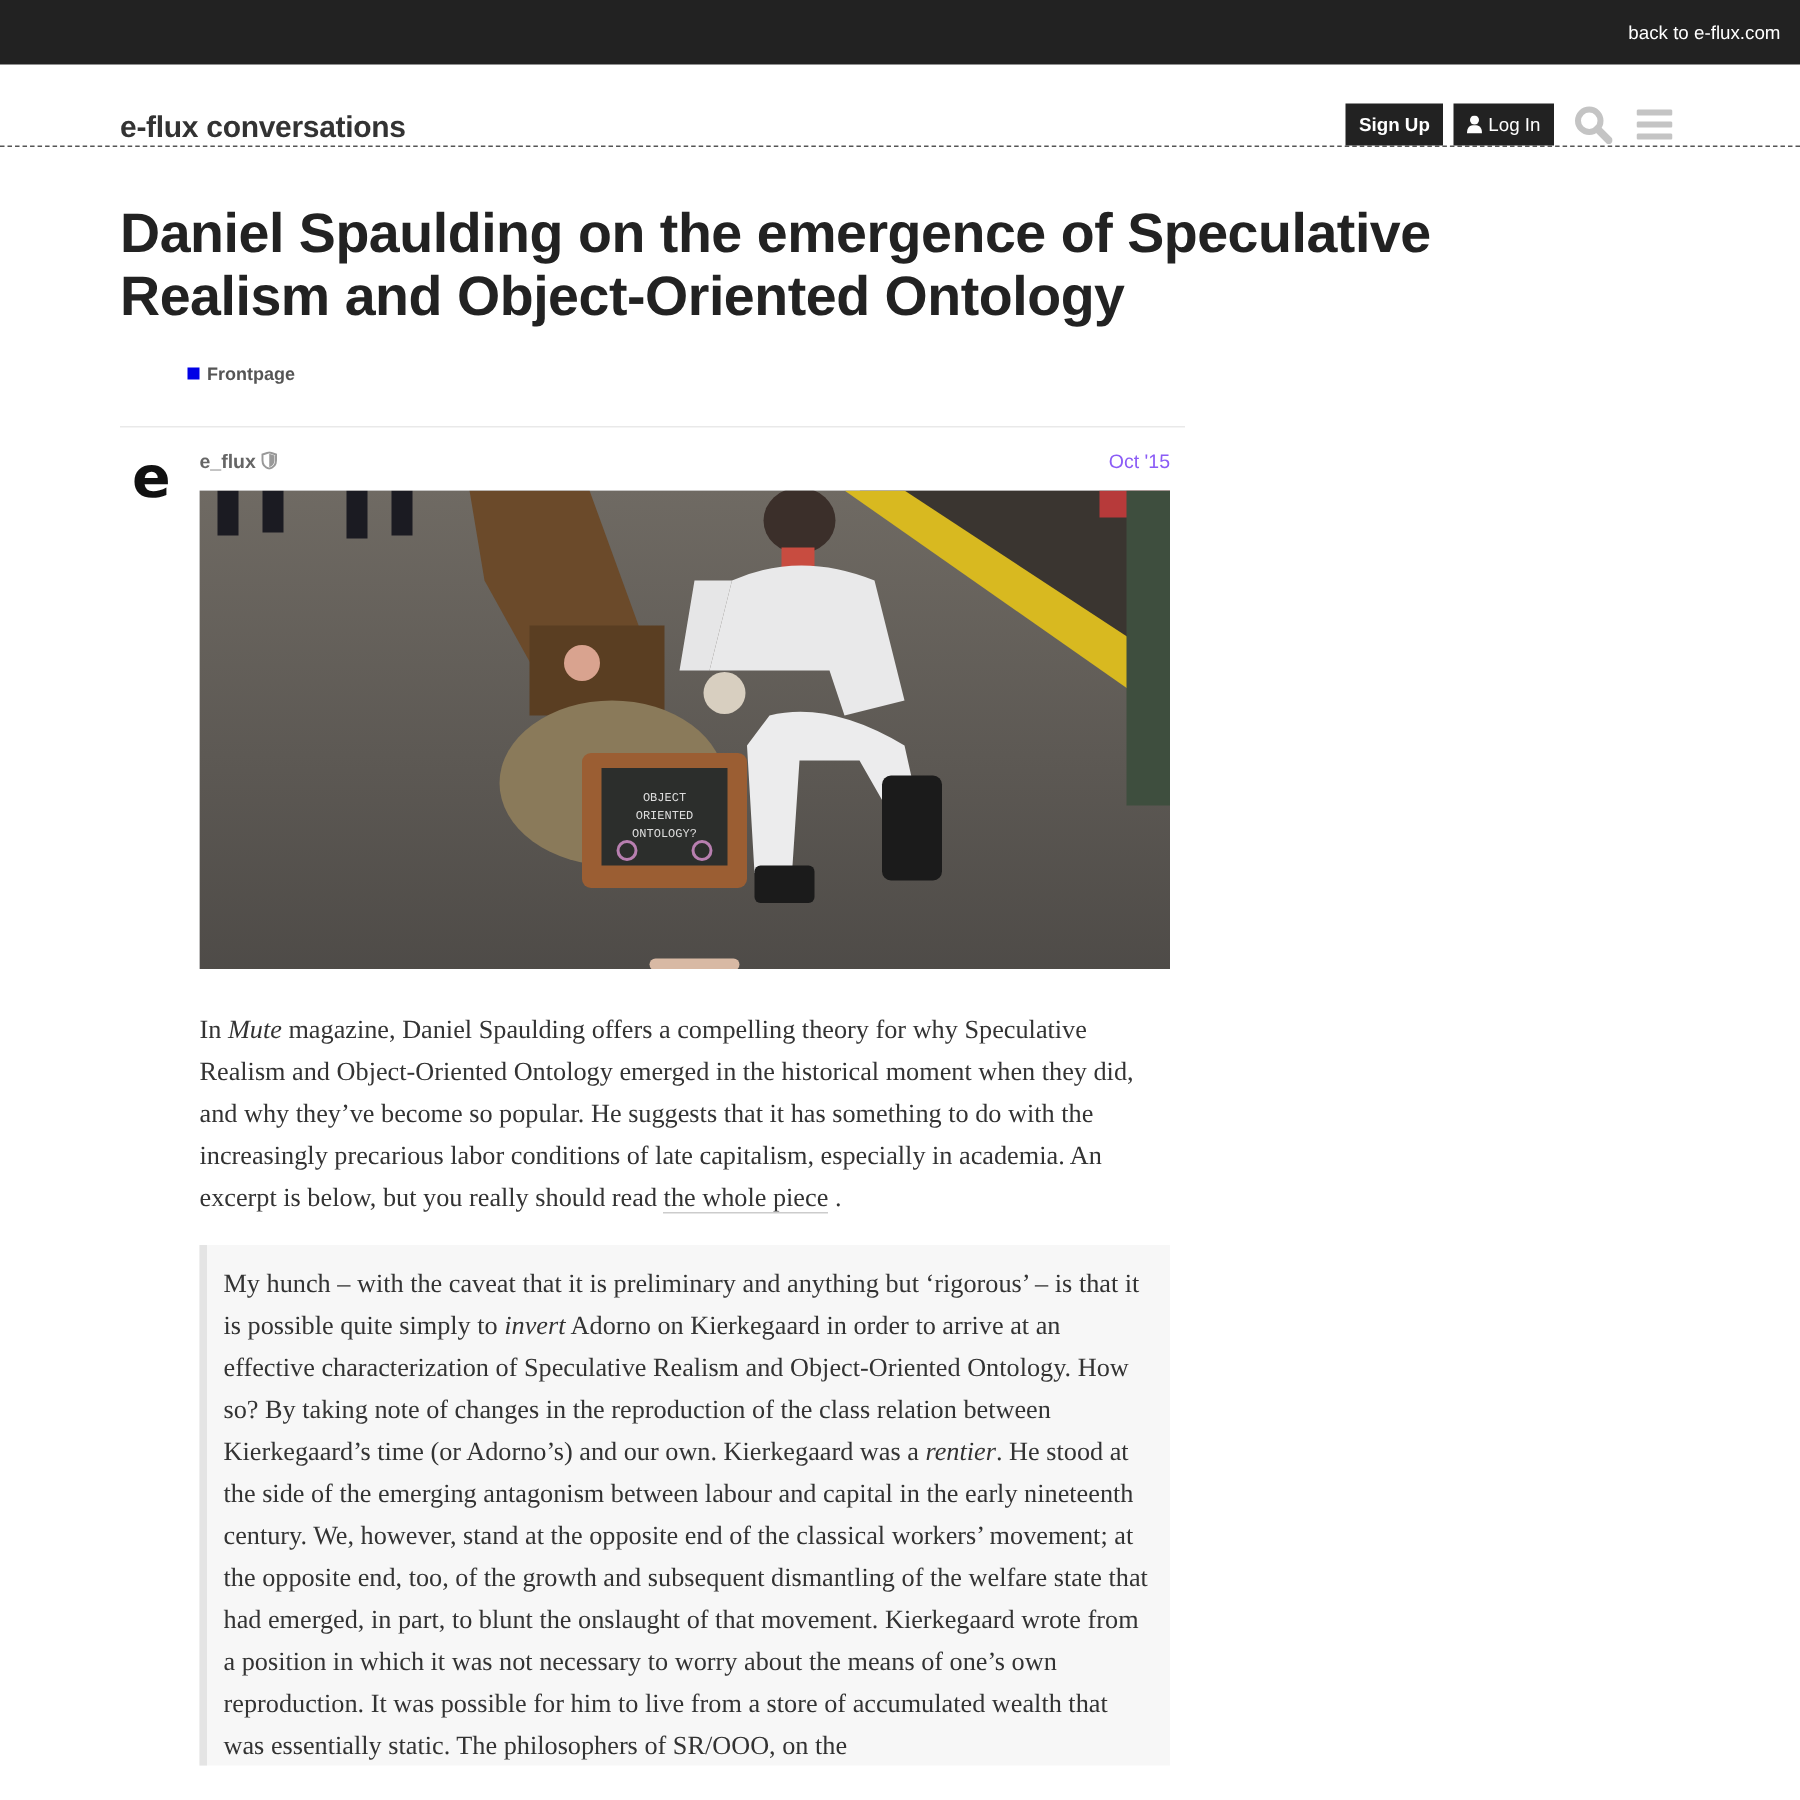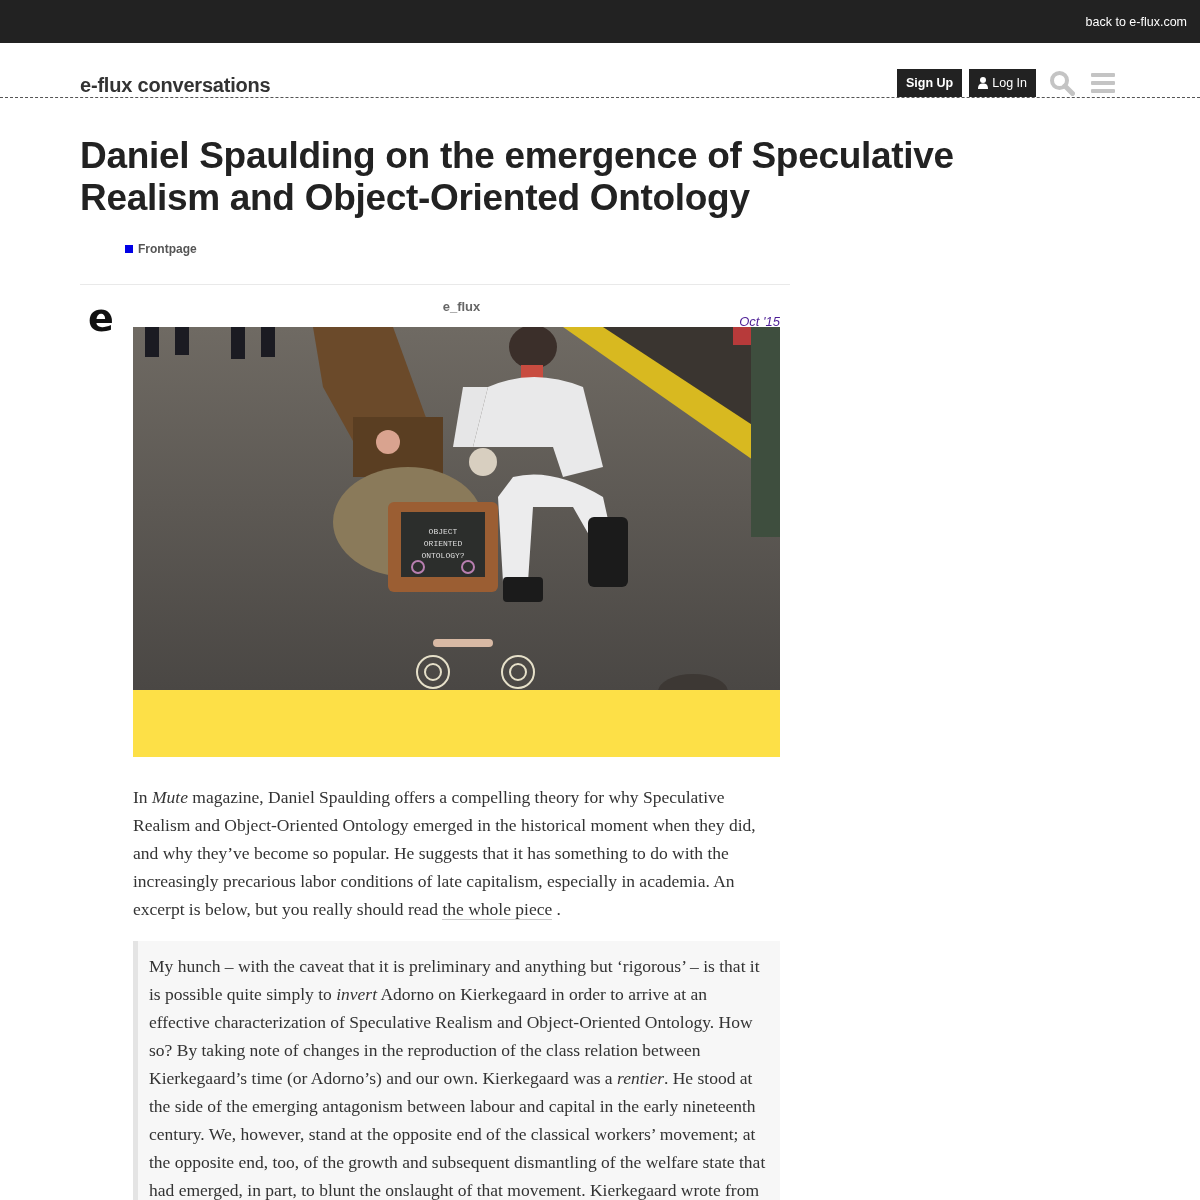--- a/index.html
+++ b/index.html
@@ -45,29 +45,29 @@
     .cat-swatch { width: 8px; height: 8px; background: #0000e6; margin-right: 5px; }
 
     .divider { margin: 28px 0 0 80px; width: 710px; height: 1px; background: #e9e9e9; }
 
     .post { position: relative; padding-left: 133px; padding-top: 14px; width: 790px; }
     .avatar {
       position: absolute; left: 88px; top: 14px;
       font-size: 38px; font-weight: bold; line-height: 38px; color: #111;
       font-family: "DejaVu Sans", sans-serif;
     }
-    .post-meta { display: flex; align-items: center; height: 16px; flex-direction: column; }
+    .post-meta { display: flex; align-items: center; height: 16px; }
     .username { font-size: 13px; font-weight: bold; color: #666; }
     .shield { margin-left: 3px; }
-    .post-date { margin-left: auto; font-size: 13px; color: #4c1d95; padding-right: 10px; font-style: italic; }
+    .post-date { margin-left: auto; font-size: 13px; color: #8b5cf6; padding-right: 10px; }
 
     .post-image {
-      display: block; margin-top: 12px; width: 647px; height: 430px;
+      display: block; margin-top: 12px; width: 647px; height: 319px;
       position: relative; overflow: hidden;
-      background: #fde047;
+      background: #a3a3a3;
     }
 
     .post-body {
       margin-top: 26px; width: 650px;
       font-family: "Liberation Serif", serif; font-size: 17.5px; line-height: 28px; color: #333;
     }
     .post-body a { color: #333; text-decoration: none; border-bottom: 1px solid #ccc; }
     blockquote {
       margin-top: 18px; background: #f7f7f7; border-left: 5px solid #e4e4e4;
       padding: 11px 12px 0 11px; width: 647px;

